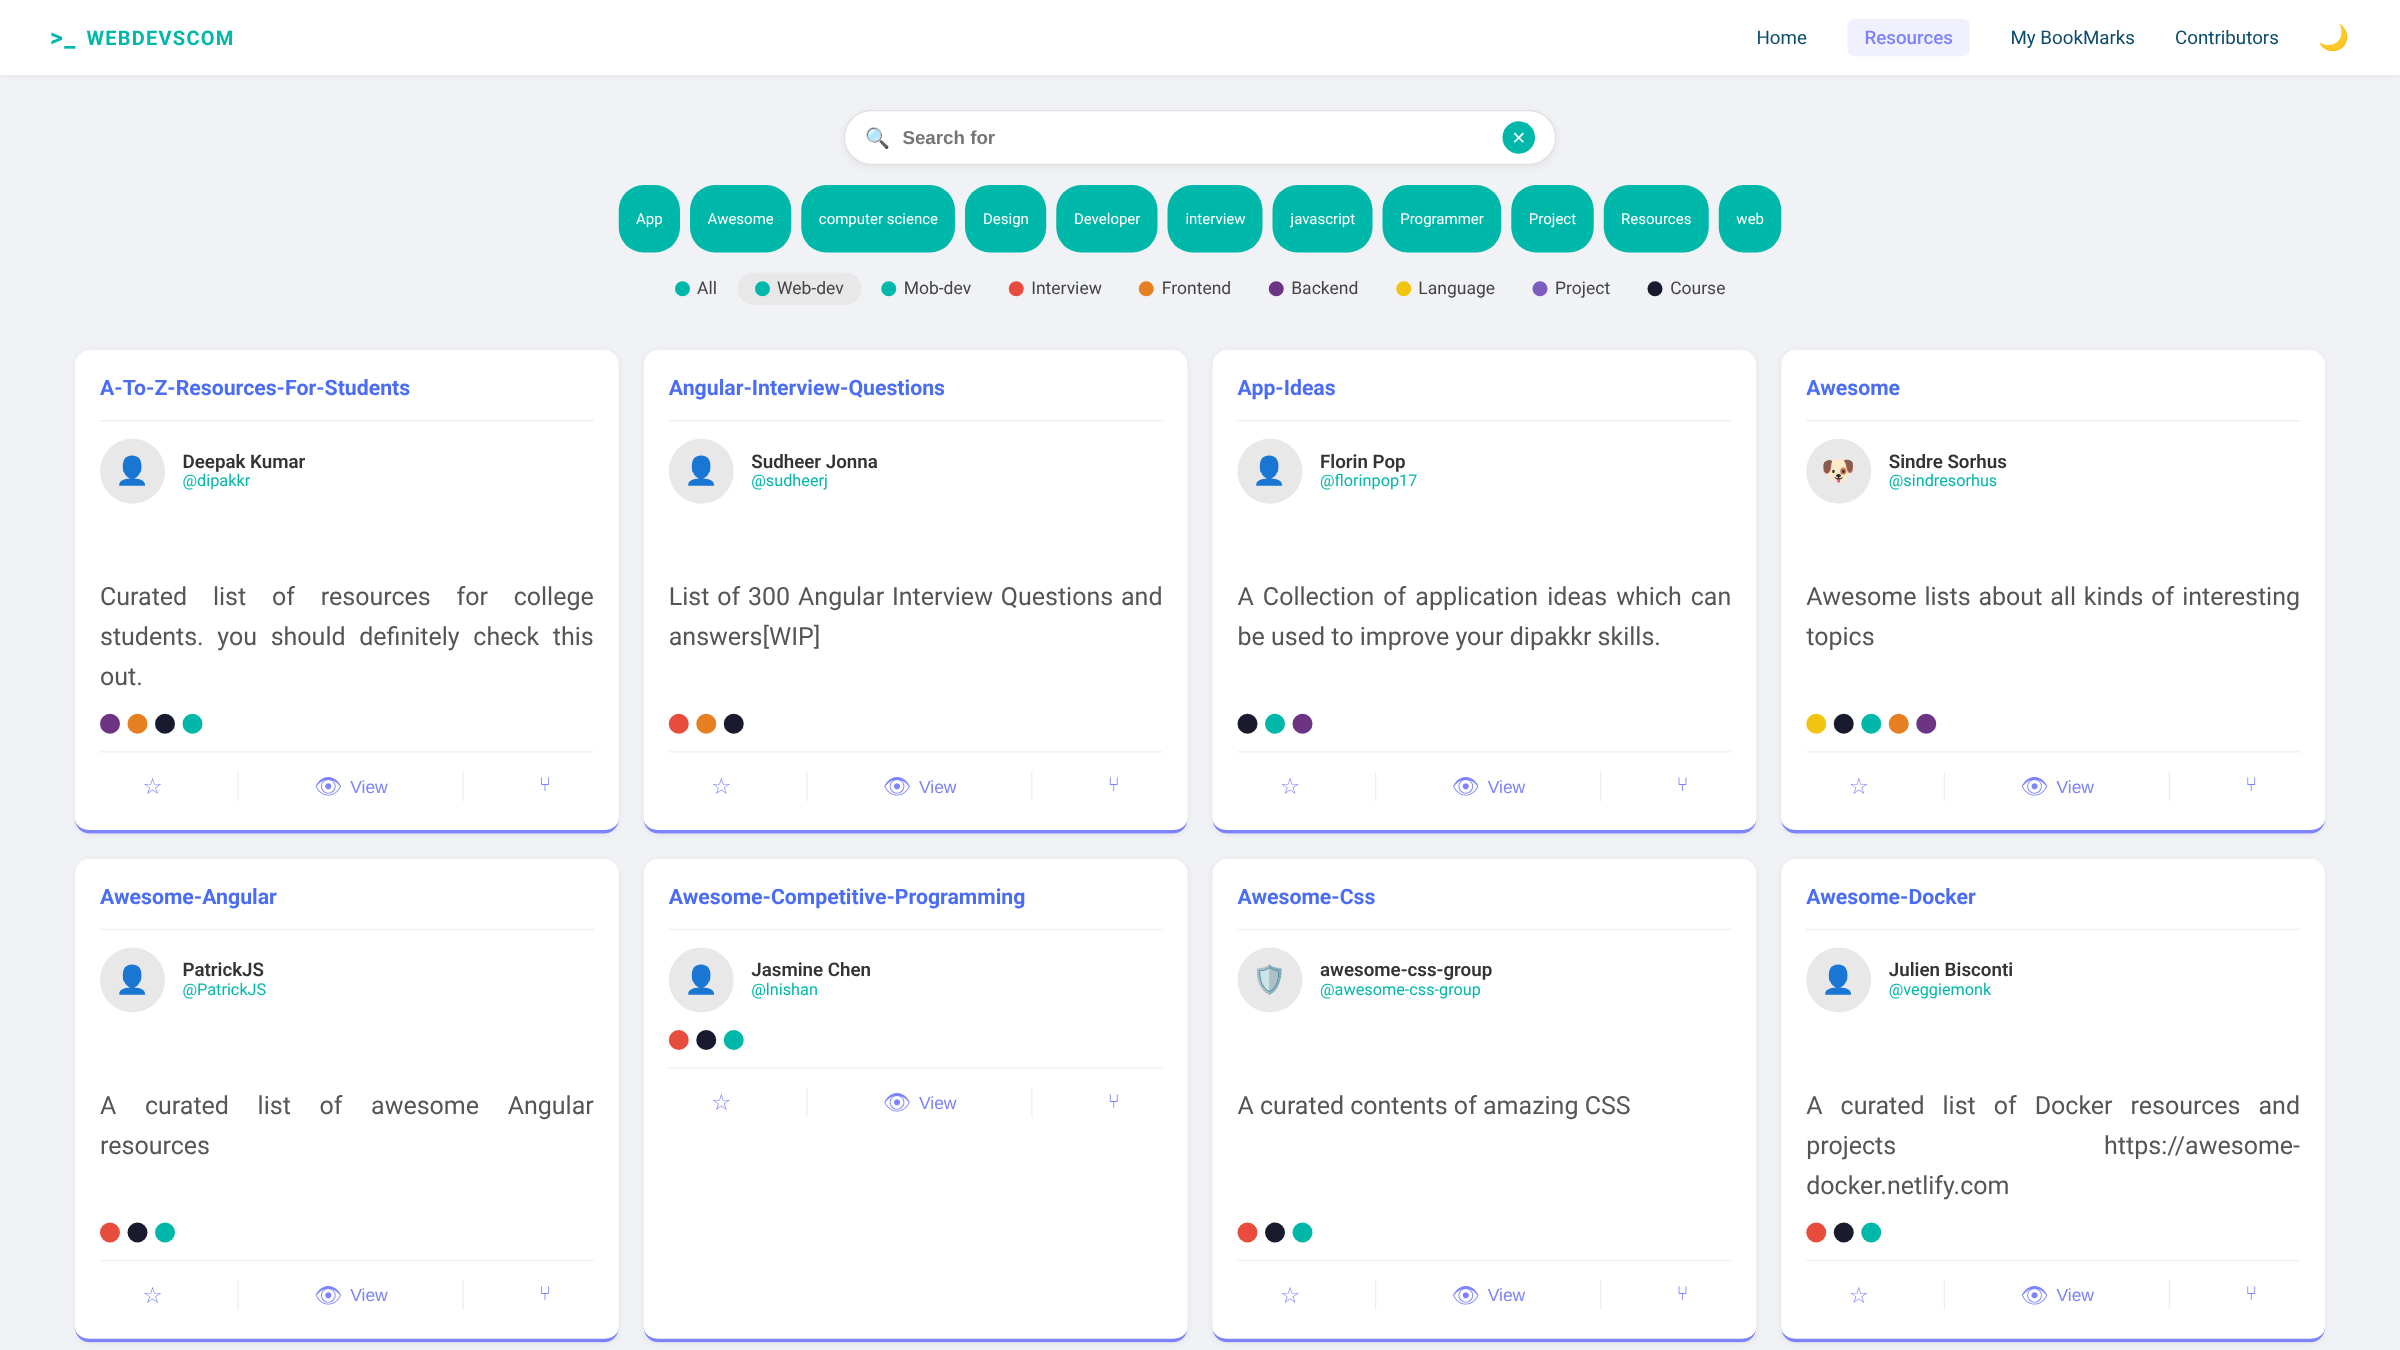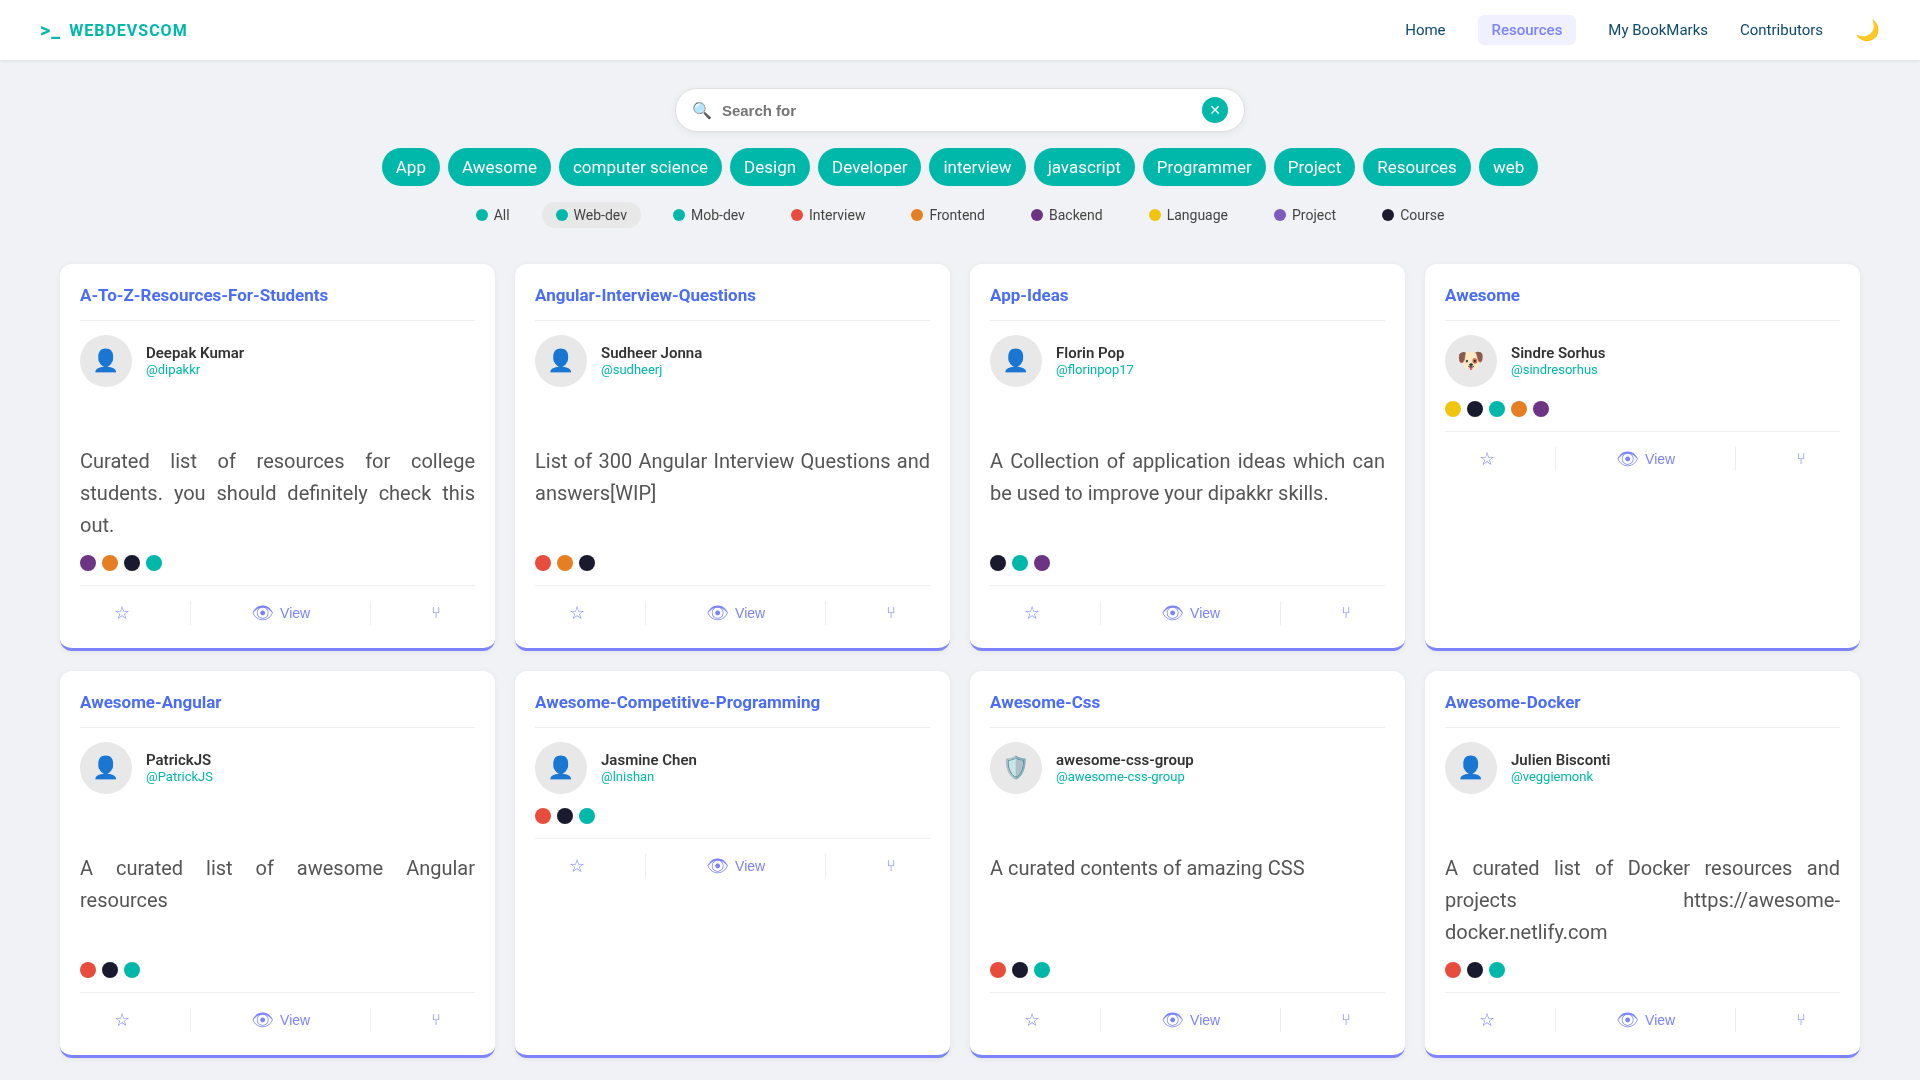--- a/index.html
+++ b/index.html
@@ -107,30 +107,30 @@
     .tags-row {
       display: flex;
       flex-wrap: wrap;
       justify-content: center;
       gap: 8px;
     }
     .tag {
       background: #00b8a9;
       color: #fff;
       border-radius: 20px;
-      padding: 9px 14px;
-      font-size: 17px;
+      padding: 20px 14px;
+      font-size: 12px;
       cursor: pointer;
     }
 
     
     .filter-row {
       display: flex;
       align-items: center;
-      gap: 18px;
+      gap: 2px;
       flex-wrap: wrap;
       justify-content: flex-start;
     }
     .filter-item {
       display: flex;
       align-items: center;
       gap: 6px;
       font-size: 14px;
       cursor: pointer;
       color: #444;
@@ -417,20 +417,21 @@
     </div>
     <div class="card">
       <div class="card-title">Awesome</div>
       <div class="card-author">
         <div class="avatar" style="background: rgb(232, 232, 232);">🐶</div>
         <div class="author-info">
           <div class="name">Sindre Sorhus</div>
           <div class="handle">@sindresorhus</div>
         </div>
       </div>
+      <div class="card-desc">Awesome lists about all kinds of interesting topics</div>
       <div class="card-dots">
         <span class="dot" style="background: rgb(241, 196, 15);"></span>
         <span class="dot" style="background: rgb(26, 26, 46);"></span>
         <span class="dot" style="background: rgb(0, 184, 169);"></span>
         <span class="dot" style="background: rgb(230, 126, 34);"></span>
         <span class="dot" style="background: rgb(108, 52, 131);"></span>
       </div>
       <div class="card-actions">
         <button class="action-btn">
           <span class="action-icon">☆</span>

